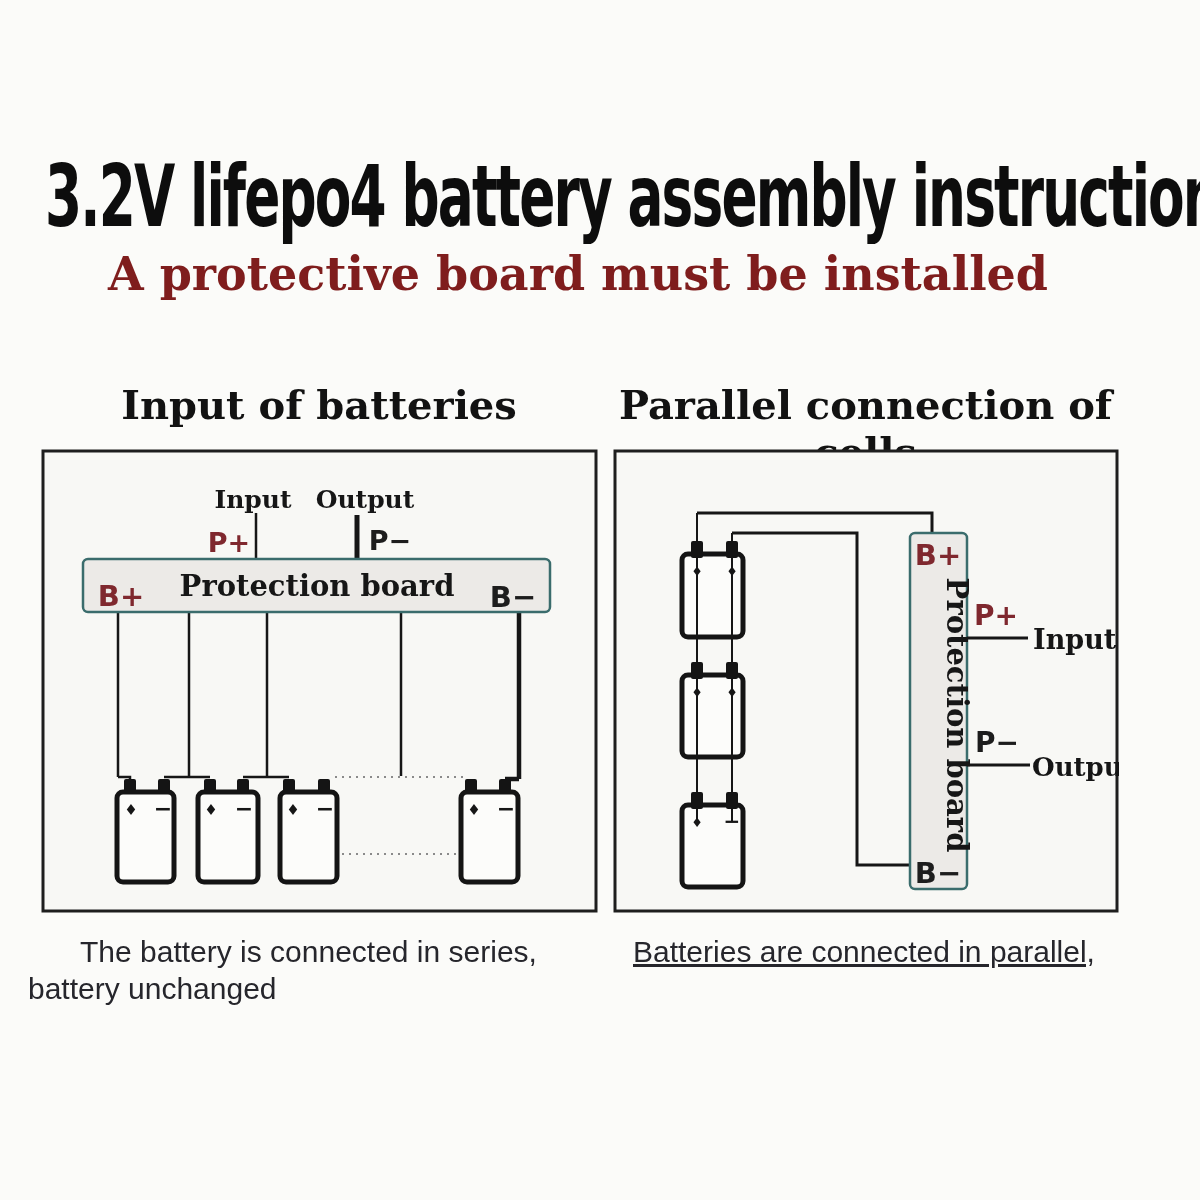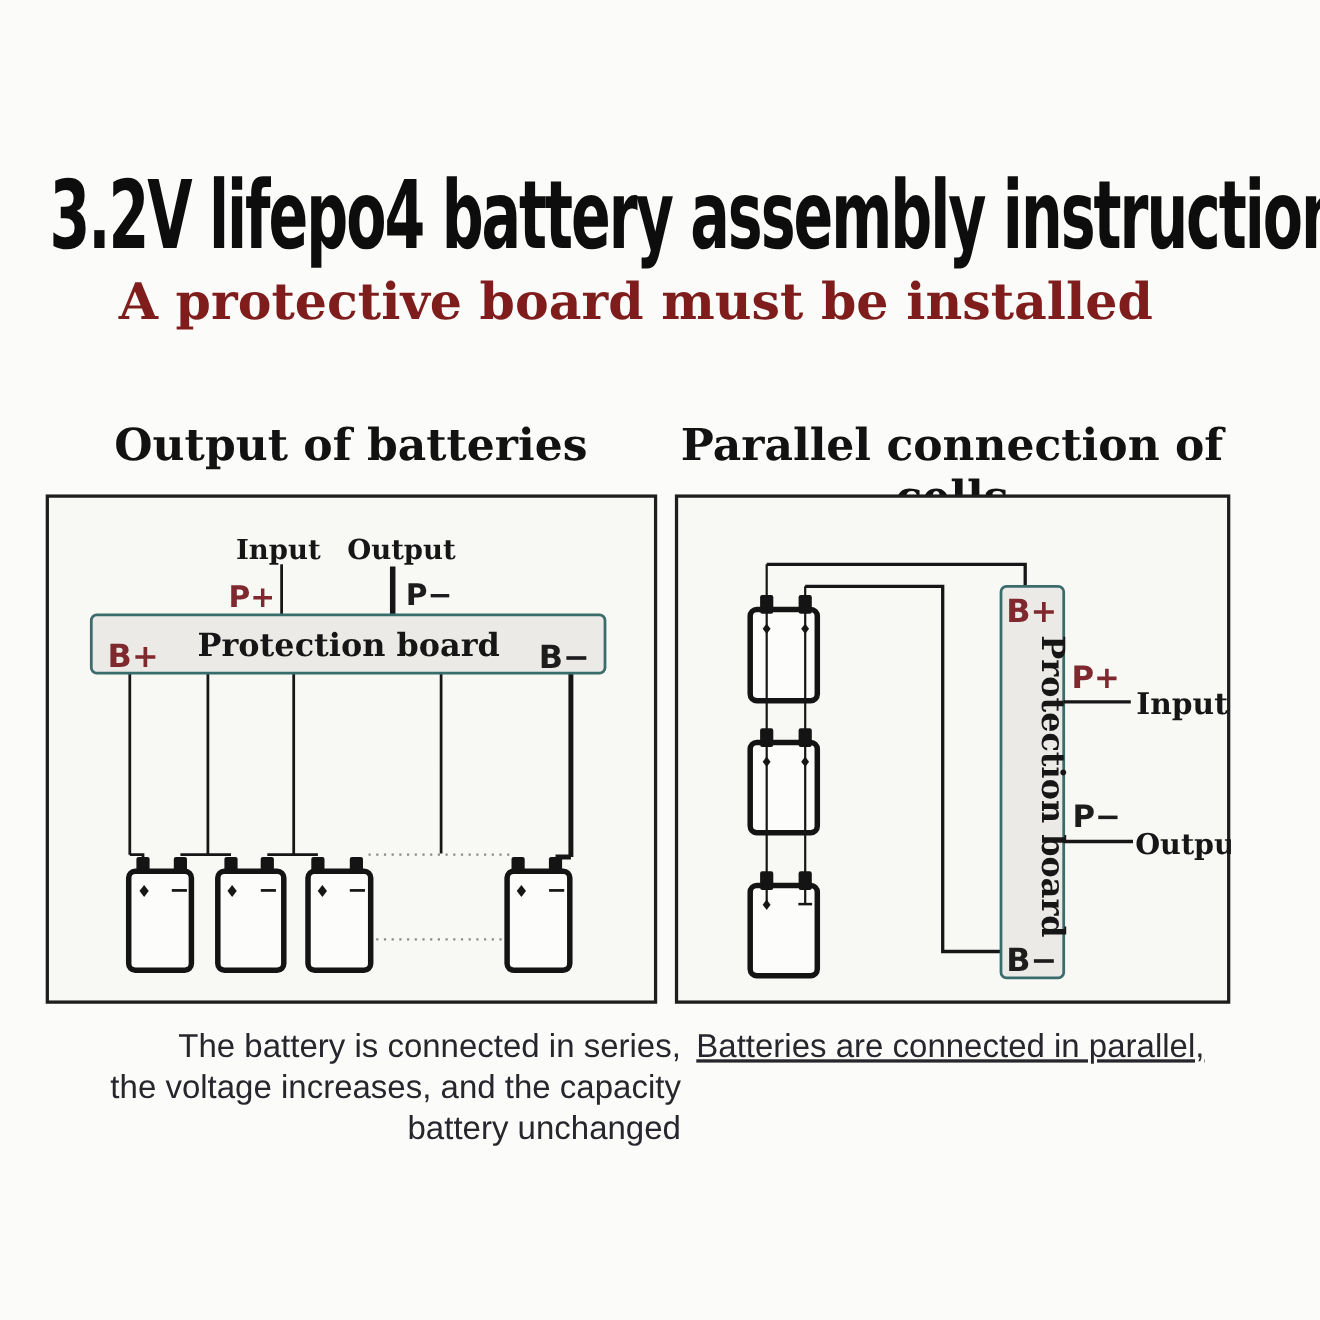--- a/index.html
+++ b/index.html
@@ -13,21 +13,21 @@
             font-size:46px;line-height:53px;color:#7f1d1d;}
   .heading{position:absolute;top:381px;text-align:center;
            font-family:"DejaVu Serif","Liberation Serif",serif;font-weight:bold;
            font-size:40px;color:#121212;}
   .heading.series{left:41px;width:556px;}
   .heading.parallel{left:613px;width:505px;}
   .diagram{position:absolute;top:449px;}
   .diagram.series{left:41px;}
   .diagram.parallel{left:613px;}
   .caption{position:absolute;top:933px;font-size:30px;line-height:37px;color:#26262c;}
-  .caption.series{left:44px;width:575px;text-align:right;}
+  .caption.series{left:28px;width:575px;}
   .caption.parallel{left:618px;width:540px;text-decoration:underline;}
   .caption .l1.ind-big{padding-left:52px;}
   .caption .l1.ind-small{padding-left:15px;}
   
   text{fill:#161616;}
   .ser{font-family:"DejaVu Serif","Liberation Serif",serif;font-weight:bold;}
   .sans{font-family:"DejaVu Sans",sans-serif;font-weight:bold;}
   .pos{fill:#7f282e;}
   .neg{fill:#1d1d1d;}
 </style>
@@ -35,21 +35,21 @@
 <body>
 
 <div class="page">
 
   <div class="title">3.2V lifepo4 battery assembly instructions</div>
 
   <div class="subtitle">
     <div>A protective board must be installed</div>
   </div>
 
-  <div class="heading series">Output of batteries</div>
+  <div class="heading series">Input of batteries</div>
   <div class="heading parallel">Parallel connection of cells</div>
 
   <svg class="diagram series" width="557" height="464" viewBox="0 0 557 464">
 
     <rect x="2" y="2" width="553" height="460" fill="#f8f8f5" stroke="#1e1e1e" stroke-width="3"></rect>
 
     <line x1="215" y1="64" x2="215" y2="110" stroke="#161616" stroke-width="2.5"></line>
     <line x1="316" y1="66" x2="316" y2="110" stroke="#161616" stroke-width="5"></line>
 
     <g stroke="#161616" stroke-width="2.5" fill="none">
@@ -161,20 +161,19 @@
     <text class="sans neg" x="325" y="434" font-size="29" text-anchor="middle">B−</text>
     <text class="ser" transform="translate(334,266) rotate(90)" font-size="29" text-anchor="middle">Protection board</text>
     <text class="sans pos" x="383" y="176" font-size="28" text-anchor="middle">P+</text>
     <text class="sans neg" x="384" y="303" font-size="28" text-anchor="middle">P−</text>
     <text class="ser" x="420" y="200" font-size="27">Input</text>
     <text class="ser" x="419" y="327" font-size="26">Output</text>
   </svg>
 
   <div class="caption series">
     <div class="l1 ind-big">The battery is connected in series,</div>
-    <div>the voltage increases, and the capacity</div>
     <div>battery unchanged</div>
   </div>
   <div class="caption parallel">
     <div class="l1 ind-small">Batteries are connected in parallel,</div>
   </div>
 
 </div>
 
 </body></html>

